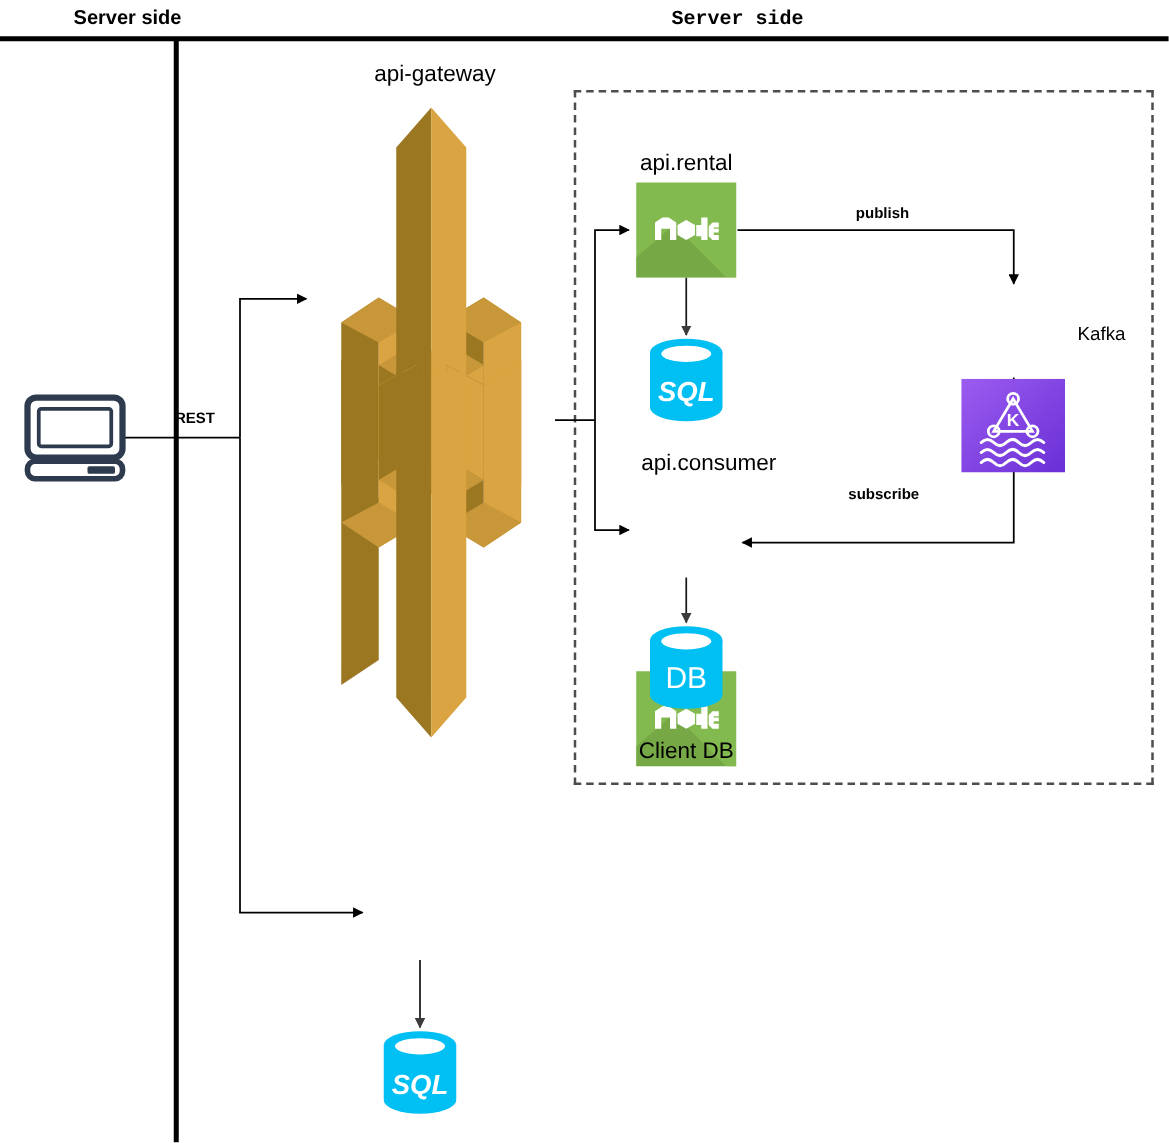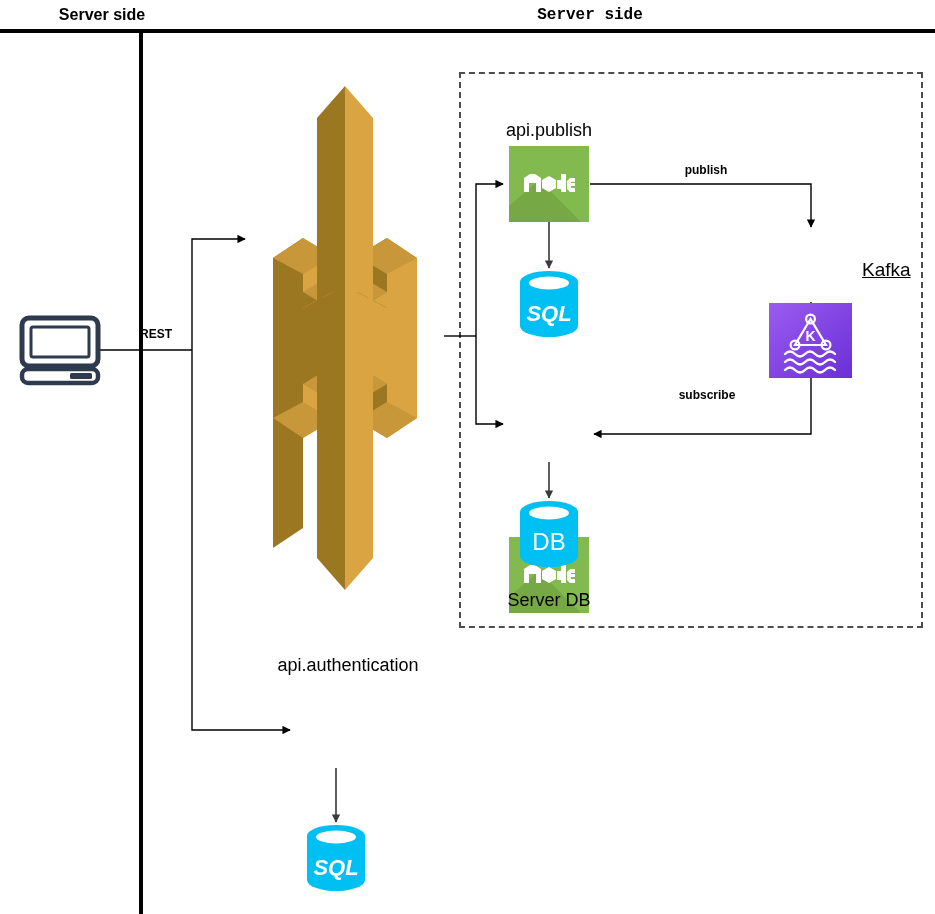--- a/index.html
+++ b/index.html
@@ -41,24 +41,23 @@
     text-align: center;
   }
   .edge-label {
     font-size: 12px;
     font-weight: bold;
     color: #000000;
     white-space: nowrap;
     text-align: center;
   }
   .side-label {
-    font-size: 19px;
-    color: #000000;
-    white-space: nowrap;
-    text-decoration: underline;
+    font-size: 15px;
+    color: #000000;
+    white-space: nowrap;
   }
 
   
   .dashed-box {
     border: 2px dashed #4d4d4d;
     box-sizing: border-box;
     background: transparent;
   }
 
   
@@ -121,20 +120,21 @@
 
   <svg class="abs" style="left:20px; top:316px; width:80px; height:68px;" viewBox="0 0 80 68">
     <rect x="2" y="2" width="76" height="48" rx="7" ry="7" fill="#ffffff" stroke="#2E3B4E" stroke-width="5"></rect>
     <rect x="11" y="11" width="58" height="30" rx="2" ry="2" fill="#ffffff" stroke="#2E3B4E" stroke-width="3"></rect>
     <rect x="2" y="53" width="76" height="14" rx="6" ry="6" fill="#ffffff" stroke="#2E3B4E" stroke-width="4.5"></rect>
     <rect x="50" y="57" width="22" height="6" rx="1.5" ry="1.5" fill="#2E3B4E"></rect>
   </svg>
 
   <div class="abs edge-label" style="left:120px; top:327px; width:72px;">REST</div>
 
+  <div class="abs caption" style="left:248px; top:49px; width:200px;">api-gateway</div>
 
   <svg class="abs" style="left:245px; top:78px; width:200px; height:520px;" viewBox="0 0 200 520">
 
     <g>
 
       <path d="M 28 180 L 58 160 L 58 290 L 28 310 Z" fill="#9C7722"></path>
       <path d="M 58 160 L 88 178 L 88 306 L 58 290 Z" fill="#D9A441"></path>
       <path d="M 28 180 L 58 160 L 88 178 L 58 196 Z" fill="#C79739"></path>
 
       <path d="M 58 214 L 88 196 L 88 306 L 58 290 Z" fill="#D9A441"></path>
@@ -176,21 +176,21 @@
       <path d="M 142 214 L 112 196 L 112 306 L 142 290 Z" fill="#9C7722"></path>
       <path d="M 142 214 L 112 196 L 80 214 L 112 232 Z" fill="#C79739"></path>
       <path d="M 142 214 L 142 290 L 112 306 L 112 232 Z" fill="#D9A441"></path>
       <path d="M 112 232 L 80 214 L 80 290 L 112 306 Z" fill="#D9A441"></path>
     </g>
 
     <path d="M 72 480 L 100 512 L 100 220 L 72 220 Z" fill="#9C7722"></path>
     <path d="M 128 480 L 100 512 L 100 220 L 128 220 Z" fill="#D9A441"></path>
   </svg>
 
-  <div class="abs caption" style="left:469px; top:120px; width:160px;">api.publish</div>
+  <div class="abs caption" style="left:469px; top:120px; width:160px;">api.rental</div>
 
   <div class="abs node-tile" style="left:509px; top:146px; width:80px; height:76px; background:#83BA4F;">
     <svg style="position:absolute; left:0; top:0;" width="80" height="76" viewBox="0 0 80 76">
       <path d="M 30 34 L 80 84 L 80 76 L 0 76 L 0 60 Z" fill="#76A846"></path>
       <g fill="#ffffff">
         <path d="M 15 32 l 0 14 l 5 0 l 0 -9 l 7 0 l 0 9 l 5 0 l 0 -14 l -6 -4 l -5 0 z"></path>
         <path d="M 40 30 l 7 4 l 0 8 l -7 4 l -7 -4 l 0 -8 z"></path>
         <path d="M 52 28 l 5 0 l 0 18 l -5 0 l 0 -3 l -4 0 l 0 -9 l 4 0 z"></path>
         <path d="M 66 32 l -5 0 l -3 3 l 0 8 l 3 3 l 5 0 l 0 -4 l -4 0 l 0 -2 l 4 0 l 0 -3 l -4 0 l 0 -1 l 4 0 z"></path>
       </g>
@@ -223,20 +223,21 @@
       <path d="M 16 51 q 5 -5 10 0 t 10 0 t 10 0 t 10 0 t 10 0" fill="none" stroke="#ffffff" stroke-width="2.4" stroke-linecap="round"></path>
       <path d="M 16 59 q 5 -5 10 0 t 10 0 t 10 0 t 10 0 t 10 0" fill="none" stroke="#ffffff" stroke-width="2.4" stroke-linecap="round"></path>
       <path d="M 16 67 q 5 -5 10 0 t 10 0 t 10 0 t 10 0 t 10 0" fill="none" stroke="#ffffff" stroke-width="2.4" stroke-linecap="round"></path>
     </svg>
   </div>
 
   <div class="abs side-label" style="left:862px; top:259px;">Kafka</div>
 
   <div class="abs edge-label" style="left:666px; top:163px; width:80px;">publish</div>
 
+  <div class="abs caption" style="left:477px; top:360px; width:180px;">api.consumer</div>
 
   <div class="abs node-tile" style="left:509px; top:386px; width:80px; height:76px; background:#83BA4F;">
     <svg style="position:absolute; left:0; top:0;" width="80" height="76" viewBox="0 0 80 76">
       <path d="M 30 34 L 80 84 L 80 76 L 0 76 L 0 60 Z" fill="#76A846"></path>
       <g fill="#ffffff">
         <path d="M 15 32 l 0 14 l 5 0 l 0 -9 l 7 0 l 0 9 l 5 0 l 0 -14 l -6 -4 l -5 0 z"></path>
         <path d="M 40 30 l 7 4 l 0 8 l -7 4 l -7 -4 l 0 -8 z"></path>
         <path d="M 52 28 l 5 0 l 0 18 l -5 0 l 0 -3 l -4 0 l 0 -9 l 4 0 z"></path>
         <path d="M 66 32 l -5 0 l -3 3 l 0 8 l 3 3 l 5 0 l 0 -4 l -4 0 l 0 -2 l 4 0 l 0 -3 l -4 0 l 0 -1 l 4 0 z"></path>
       </g>
@@ -245,23 +246,22 @@
 
   <div class="abs edge-label" style="left:664px; top:388px; width:86px;">subscribe</div>
 
   <svg class="abs" style="left:518px; top:500px; width:62px; height:68px;" viewBox="0 0 62 68">
     <path d="M 2 12 L 2 56 a 29 11 0 0 0 58 0 L 60 12 Z" fill="#00BFF3"></path>
     <ellipse cx="31" cy="12" rx="29" ry="11" fill="#00BFF3"></ellipse>
     <ellipse cx="31" cy="13" rx="20" ry="6.5" fill="#ffffff"></ellipse>
     <text x="31" y="50" text-anchor="middle" fill="#ffffff" font-family="Liberation Sans, sans-serif" font-size="24">DB</text>
   </svg>
 
-  <div class="abs caption" style="left:469px; top:590px; width:160px;">Server DB</div>
-
-  <div class="abs caption" style="left:248px; top:655px; width:200px;">api.authentication</div>
+  <div class="abs caption" style="left:469px; top:590px; width:160px;">Client DB</div>
+
 
   <svg class="abs" style="left:305px; top:824px; width:62px; height:68px;" viewBox="0 0 62 68">
     <path d="M 2 12 L 2 56 a 29 11 0 0 0 58 0 L 60 12 Z" fill="#00BFF3"></path>
     <ellipse cx="31" cy="12" rx="29" ry="11" fill="#00BFF3"></ellipse>
     <ellipse cx="31" cy="13" rx="20" ry="6.5" fill="#ffffff"></ellipse>
     <text x="31" y="51" text-anchor="middle" fill="#ffffff" font-family="Liberation Sans, sans-serif" font-size="22" font-weight="bold" font-style="italic">SQL</text>
   </svg>
 
 </div>
 

